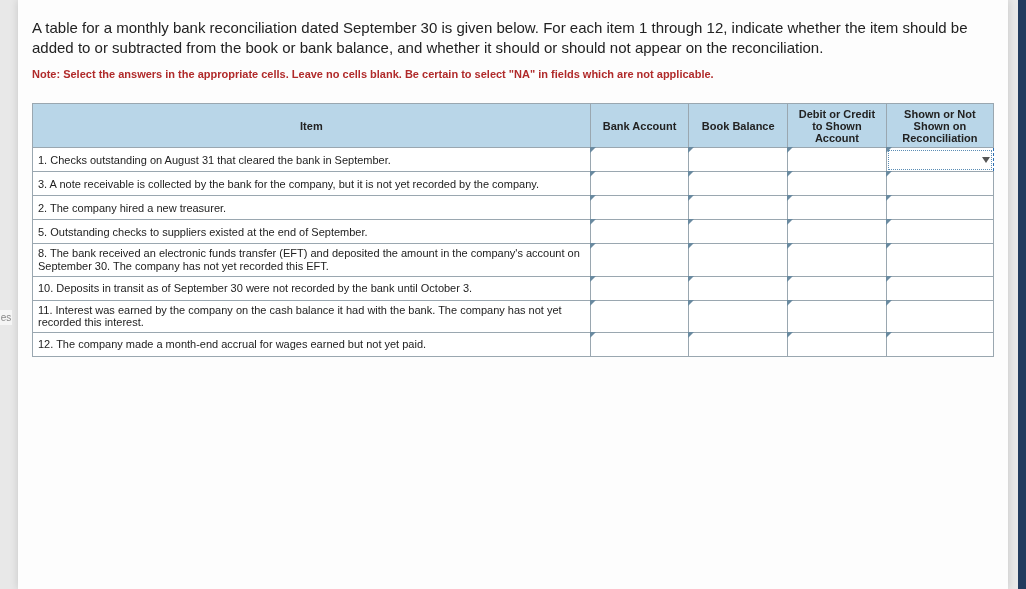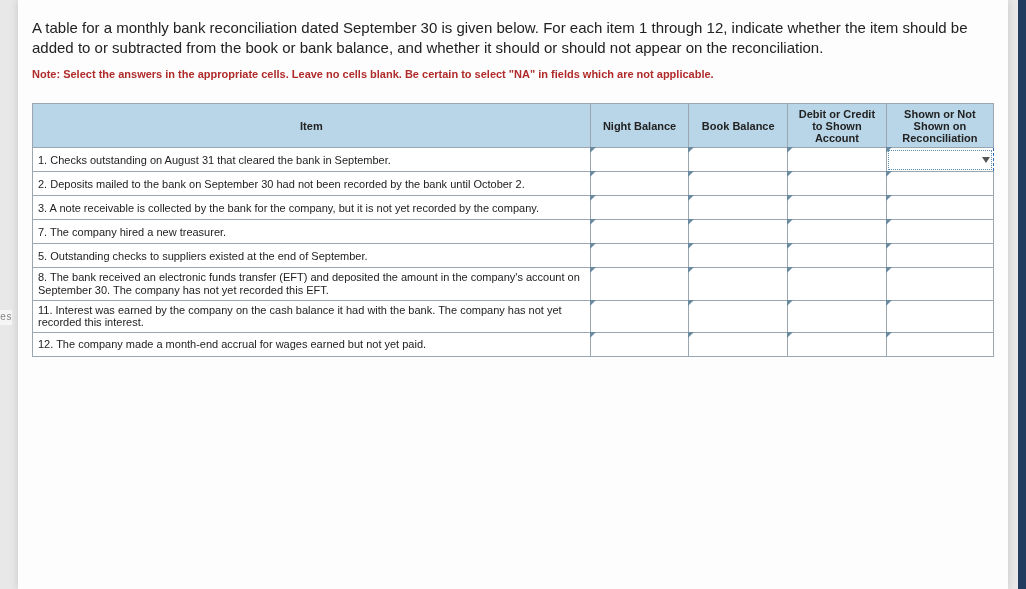--- a/index.html
+++ b/index.html
@@ -16,21 +16,20 @@
   .side-tab {
     position: absolute;
     left: 0;
     top: 310px;
     width: 12px;
     font-size: 10px;
     color: #888;
     background: #f5f5f5;
     padding: 2px 0;
     text-align: center;
-    font-family: Liberation Mono, monospace;
   }
   .page {
     background: #fdfdfd;
     margin: 0 18px 0 18px;
     padding: 18px 14px 20px 14px;
     min-height: 589px;
     box-shadow: 0 0 8px rgba(0,0,0,0.15);
   }
   .intro {
     font-size: 15px;
@@ -123,21 +122,21 @@
     <colgroup>
       <col class="item">
         <col class="bank">
         <col class="book">
         <col class="dc">
         <col class="shown">
     </colgroup>
     <thead>
       <tr>
         <th>Item</th>
-        <th>Night Balance</th>
+        <th>Bank Account</th>
         <th>Book Balance</th>
         <th>Debit or Credit to Shown Account</th>
         <th>Shown or Not Shown on Reconciliation</th>
       </tr>
     </thead>
     <tbody id="tbody">
         <tr>
           <td class="item-cell">1. Checks outstanding on August 31 that cleared the bank in September.</td>
           <td class="cell">
             <span class="handle"></span>
@@ -147,51 +146,36 @@
           </td>
           <td class="cell">
             <span class="handle"></span>
           </td>
           <td class="cell dropdown-active">
             <span class="handle"></span>
             <span class="caret"></span>
           </td>
         </tr>
         <tr>
-          <td class="item-cell">2. Deposits mailed to the bank on September 30 had not been recorded by the bank until October 2.</td>
-          <td class="cell">
-            <span class="handle"></span>
-          </td>
-          <td class="cell">
-            <span class="handle"></span>
-          </td>
-          <td class="cell">
-            <span class="handle"></span>
-          </td>
-          <td class="cell">
-            <span class="handle"></span>
-          </td>
-        </tr>
-        <tr>
           <td class="item-cell">3. A note receivable is collected by the bank for the company, but it is not yet recorded by the company.</td>
           <td class="cell">
             <span class="handle"></span>
           </td>
           <td class="cell">
             <span class="handle"></span>
           </td>
           <td class="cell">
             <span class="handle"></span>
           </td>
           <td class="cell">
             <span class="handle"></span>
           </td>
         </tr>
         <tr>
-          <td class="item-cell">7. The company hired a new treasurer.</td>
+          <td class="item-cell">2. The company hired a new treasurer.</td>
           <td class="cell">
             <span class="handle"></span>
           </td>
           <td class="cell">
             <span class="handle"></span>
           </td>
           <td class="cell">
             <span class="handle"></span>
           </td>
           <td class="cell">
@@ -208,20 +192,35 @@
           </td>
           <td class="cell">
             <span class="handle"></span>
           </td>
           <td class="cell">
             <span class="handle"></span>
           </td>
         </tr>
         <tr>
           <td class="item-cell">8. The bank received an electronic funds transfer (EFT) and deposited the amount in the company's account on September 30. The company has not yet recorded this EFT.</td>
+          <td class="cell">
+            <span class="handle"></span>
+          </td>
+          <td class="cell">
+            <span class="handle"></span>
+          </td>
+          <td class="cell">
+            <span class="handle"></span>
+          </td>
+          <td class="cell">
+            <span class="handle"></span>
+          </td>
+        </tr>
+        <tr>
+          <td class="item-cell">10. Deposits in transit as of September 30 were not recorded by the bank until October 3.</td>
           <td class="cell">
             <span class="handle"></span>
           </td>
           <td class="cell">
             <span class="handle"></span>
           </td>
           <td class="cell">
             <span class="handle"></span>
           </td>
           <td class="cell">

